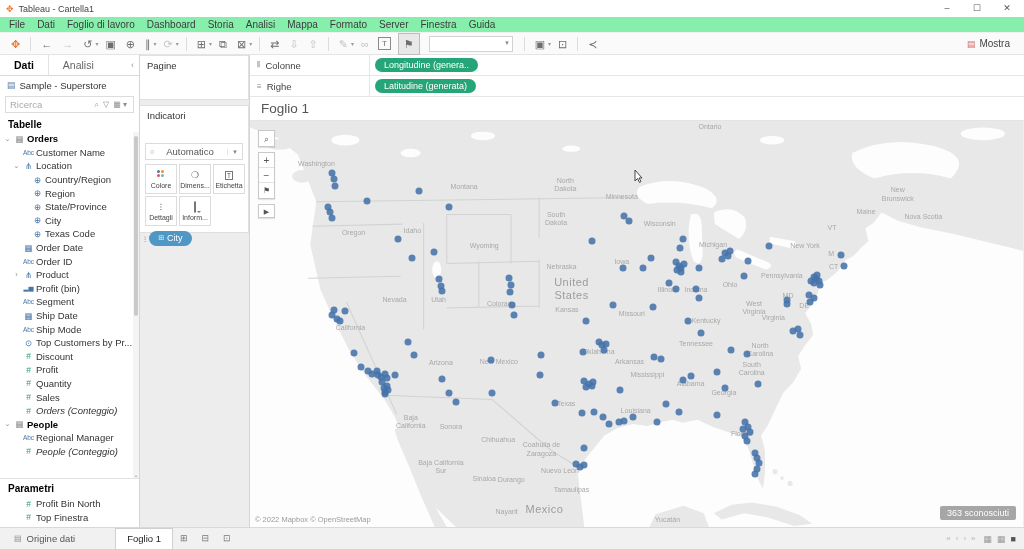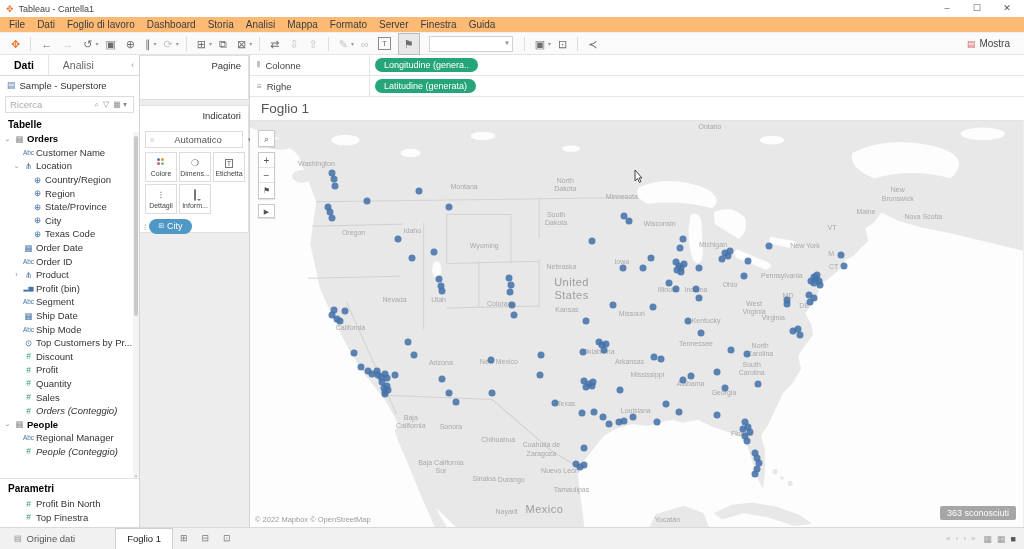--- a/index.html
+++ b/index.html
@@ -7,21 +7,21 @@
   body { font-family:"Liberation Sans", sans-serif; background:#fff; color:#333; }
   .app { width:1024px; height:549px; display:flex; flex-direction:column; }
 
   
   .titlebar { height:17px; display:flex; align-items:center; padding:0 2px 0 6px; background:#fff; font-size:9px; color:#444; }
   .titlebar .logo { color:#e8762d; font-size:9px; margin-right:5px; }
   .win-btns { margin-left:auto; display:flex; }
   .win-btn { width:30px; text-align:center; font-size:9px; color:#555; line-height:17px; }
 
   
-  .menubar { height:15px; display:flex; align-items:center; padding-left:3px; background:#fdba74; font-size:10px; color:#3c3c3c; }
+  .menubar { height:15px; display:flex; align-items:center; padding-left:3px; background:#86efac; font-size:10px; color:#3c3c3c; }
   .menu-item { padding:0 6px; }
 
   
   .toolbar { height:23px; display:flex; align-items:center; background:#fafafa; border-top:1px solid #f0f0f0; border-bottom:1px solid #e4e4e4; padding:0 6px; }
   .tb-icons { display:flex; align-items:center; }
   .tb-icon { font-size:11px; color:#6e6e6e; padding:1px 5px; line-height:18px; }
   .tb-icon.dim { color:#c3c3c3; }
   .tb-icon.boxed { border:1px solid #8a8a8a; font-size:8px; padding:0 3px; margin:0 4px; line-height:11px; }
   .tb-icon.pressed { background:#e8e8e8; border:1px solid #bdbdbd; margin:0 3px; }
   .tb-caret { font-size:6px; color:#9a9a9a; margin:0 2px 0 -2px; }
@@ -57,25 +57,25 @@
   .flabel.italic { font-style:italic; }
   .vscroll { position:absolute; right:0; top:0; bottom:0; width:6px; background:#f4f4f4; }
   .vthumb { position:absolute; right:1px; top:4px; width:4px; height:52%; background:#c9c9c9; border-radius:2px; }
   .vdown { position:absolute; right:0; bottom:0; width:6px; font-size:6px; color:#888; text-align:center; }
   .params { border-top:1px solid #e2e2e2; padding:2px 0 3px; }
   .params-label { font-weight:bold; font-size:10px; color:#000; padding:2px 8px 3px; }
 
   
   .cards-pane { width:110px; background:#ededed; border-right:1px solid #d5d5d5; display:flex; flex-direction:column; font-size:9.5px; }
   .card { background:#fff; border-bottom:1px solid #d9d9d9; }
-  .card-label { padding:4px 7px; color:#333;text-align:right; }
+  .card-label { padding:4px 7px; color:#333; }
   .card-pages { height:45px; margin-bottom:5px; border:1px solid #e0e0e0; border-left:none; }
   .card-filters { height:50px; margin-bottom:5px; border:1px solid #e0e0e0; border-left:none; }
   .card-marks { height:128px; border:1px solid #e0e0e0; border-left:none; }
-  .mark-type { margin:6px 5px 4px; height:17px; border:1px solid #dcdcdc; display:flex; align-items:center; gap:20px; padding:0 4px; color:#555; background:#fff; }
+  .mark-type { margin:18px 5px 4px; height:17px; border:1px solid #dcdcdc; display:flex; align-items:center; gap:12px; padding:0 4px; color:#555; background:#fff; }
   .mark-type .circ { font-size:7px; color:#888; }
   .mark-type .mt-caret { margin-left:auto; font-size:6px; color:#888; border-left:1px solid #e4e4e4; padding-left:4px; }
   .mark-btns { display:grid; grid-template-columns:repeat(3,32px); gap:2px; margin:0 5px; }
   .mbtn { height:30px; border:1px solid #dcdcdc; background:#fff; display:flex; flex-direction:column; align-items:center; justify-content:center; gap:1px; font-size:7px; color:#444; overflow:hidden; }
   .mbtn .mi { font-size:9px; color:#666; height:11px; line-height:11px; }
   .cdots { width:9px; height:9px; display:grid; grid-template-columns:4.5px 4.5px; }
   .cdots i { width:3px; height:3px; border-radius:50%; }
   .tbox { border:1px solid #777; font-size:6.5px; line-height:7px; padding:0 1.5px; color:#555; }
   .bubble { width:10px; height:7px; border:1px solid #777; border-radius:2px; position:relative; }
   .bubble:after { content:""; position:absolute; left:2px; bottom:-3px; border:2px solid transparent; border-top-color:#777; }

